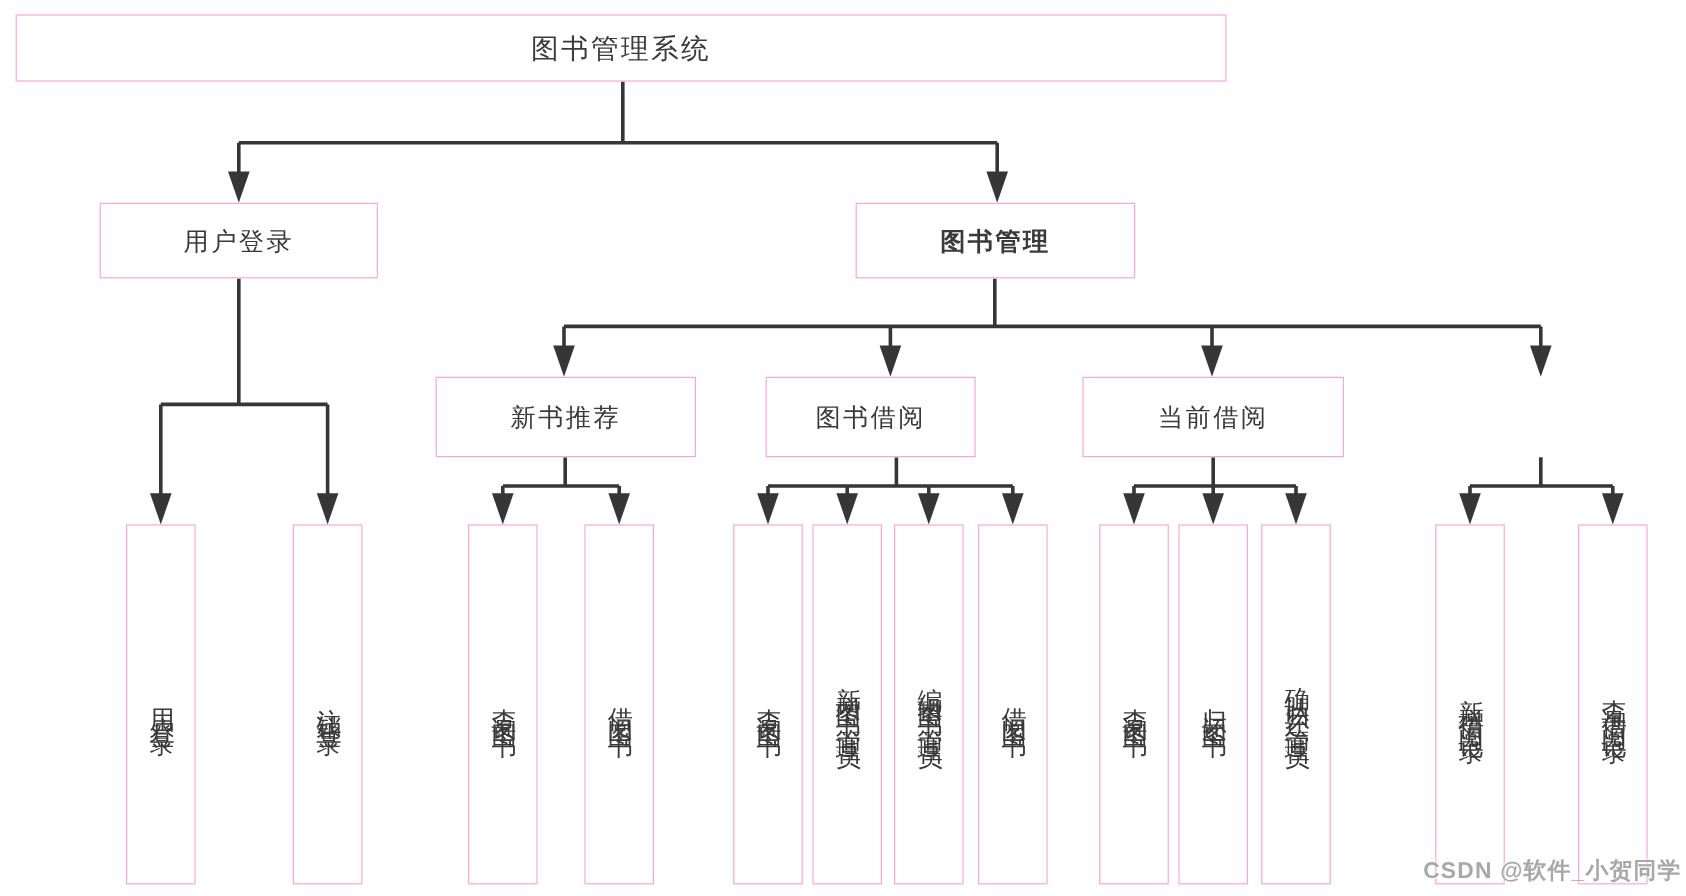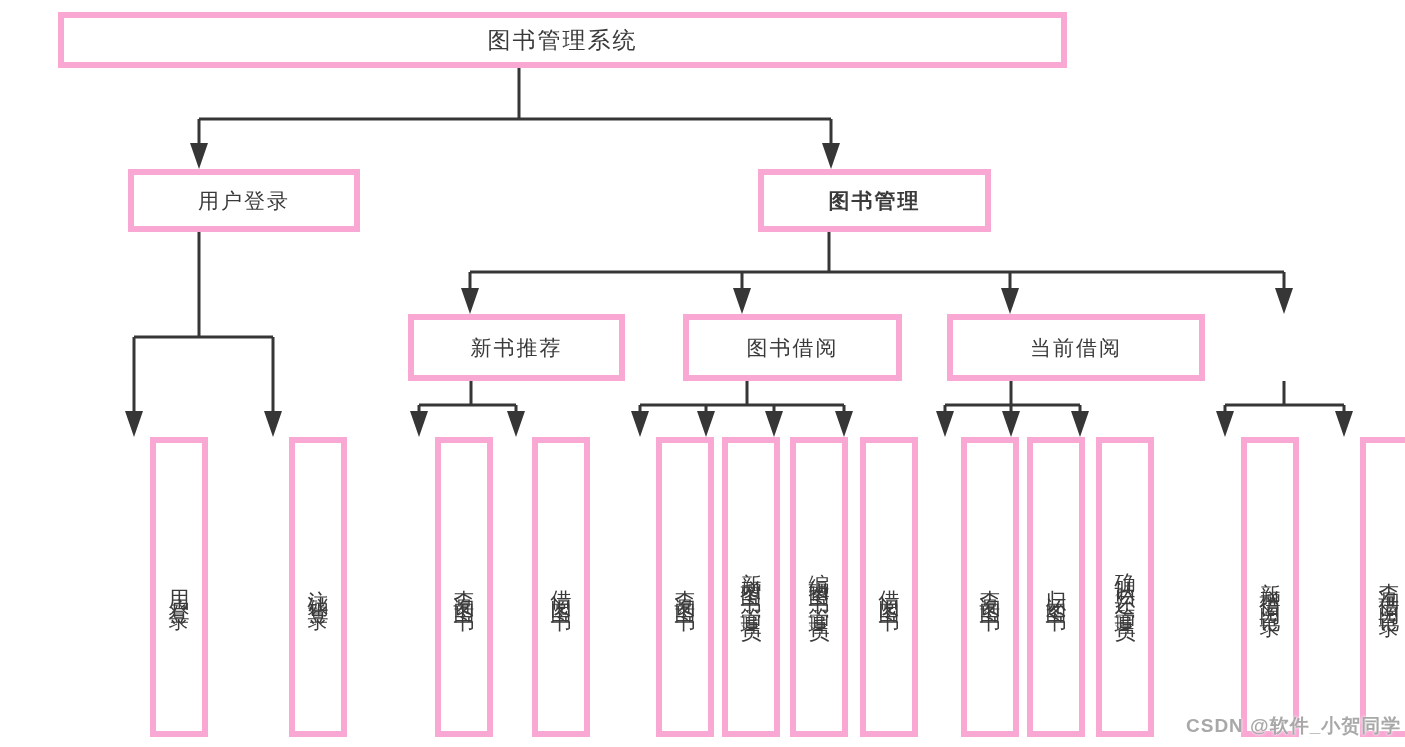--- a/index.html
+++ b/index.html
@@ -9,26 +9,25 @@
     background:#ffffff;
     font-family:"Liberation Sans","DejaVu Sans",sans-serif;
     color:#3a3a3a;
     overflow:hidden;
   }
   .stage svg{position:absolute;left:0;top:0;z-index:1;}
   .box{
     position:absolute;
     box-sizing:border-box;
     background:#ffffff;
-    border:6px solid #f9a8d4;
+    border:1px solid #f9a8d4;
     display:flex;
     align-items:center;
     justify-content:center;
     z-index:2;
-    margin-left:45px;
   }
   .hbox{
     font-size:21px;
     letter-spacing:2px;
     white-space:nowrap;
   }
   .rootbox{
     left:13px;top:12px;width:1009px;height:56px;
     font-size:23px;
   }
@@ -91,22 +90,22 @@
       <path d="M1335 411 L1353 411 L1344 437 Z"></path>
     </g>
   </svg>
 
   <div class="box hbox rootbox">图书管理系统</div>
 
   <div class="box hbox l2" style="left:83px;width:232px;">用户登录</div>
   <div class="box hbox l2" style="left:713px;width:233px;font-weight:bold;">图书管理</div>
 
   <div class="box hbox l3" style="left:363px;width:217px;">新书推荐</div>
-  <div class="box hbox l3" style="left:638px;width:219px;">图书借阅</div>
-  <div class="box hbox l3" style="left:902px;width:258px;">当前借阅</div>
+  <div class="box hbox l3" style="left:638px;width:175px;">图书借阅</div>
+  <div class="box hbox l3" style="left:902px;width:218px;">当前借阅</div>
 
   <div class="box vbox" style="left:105px;">用户登录</div>
   <div class="box vbox" style="left:244px;">注销登录</div>
 
   <div class="box vbox" style="left:390px;">查询图书</div>
   <div class="box vbox" style="left:487px;">借阅图书</div>
 
   <div class="box vbox" style="left:611px;">查询图书</div>
   <div class="box vbox" style="left:677px;">新增图书（管理员）</div>
   <div class="box vbox" style="left:745px;">编辑图书（管理员）</div>

